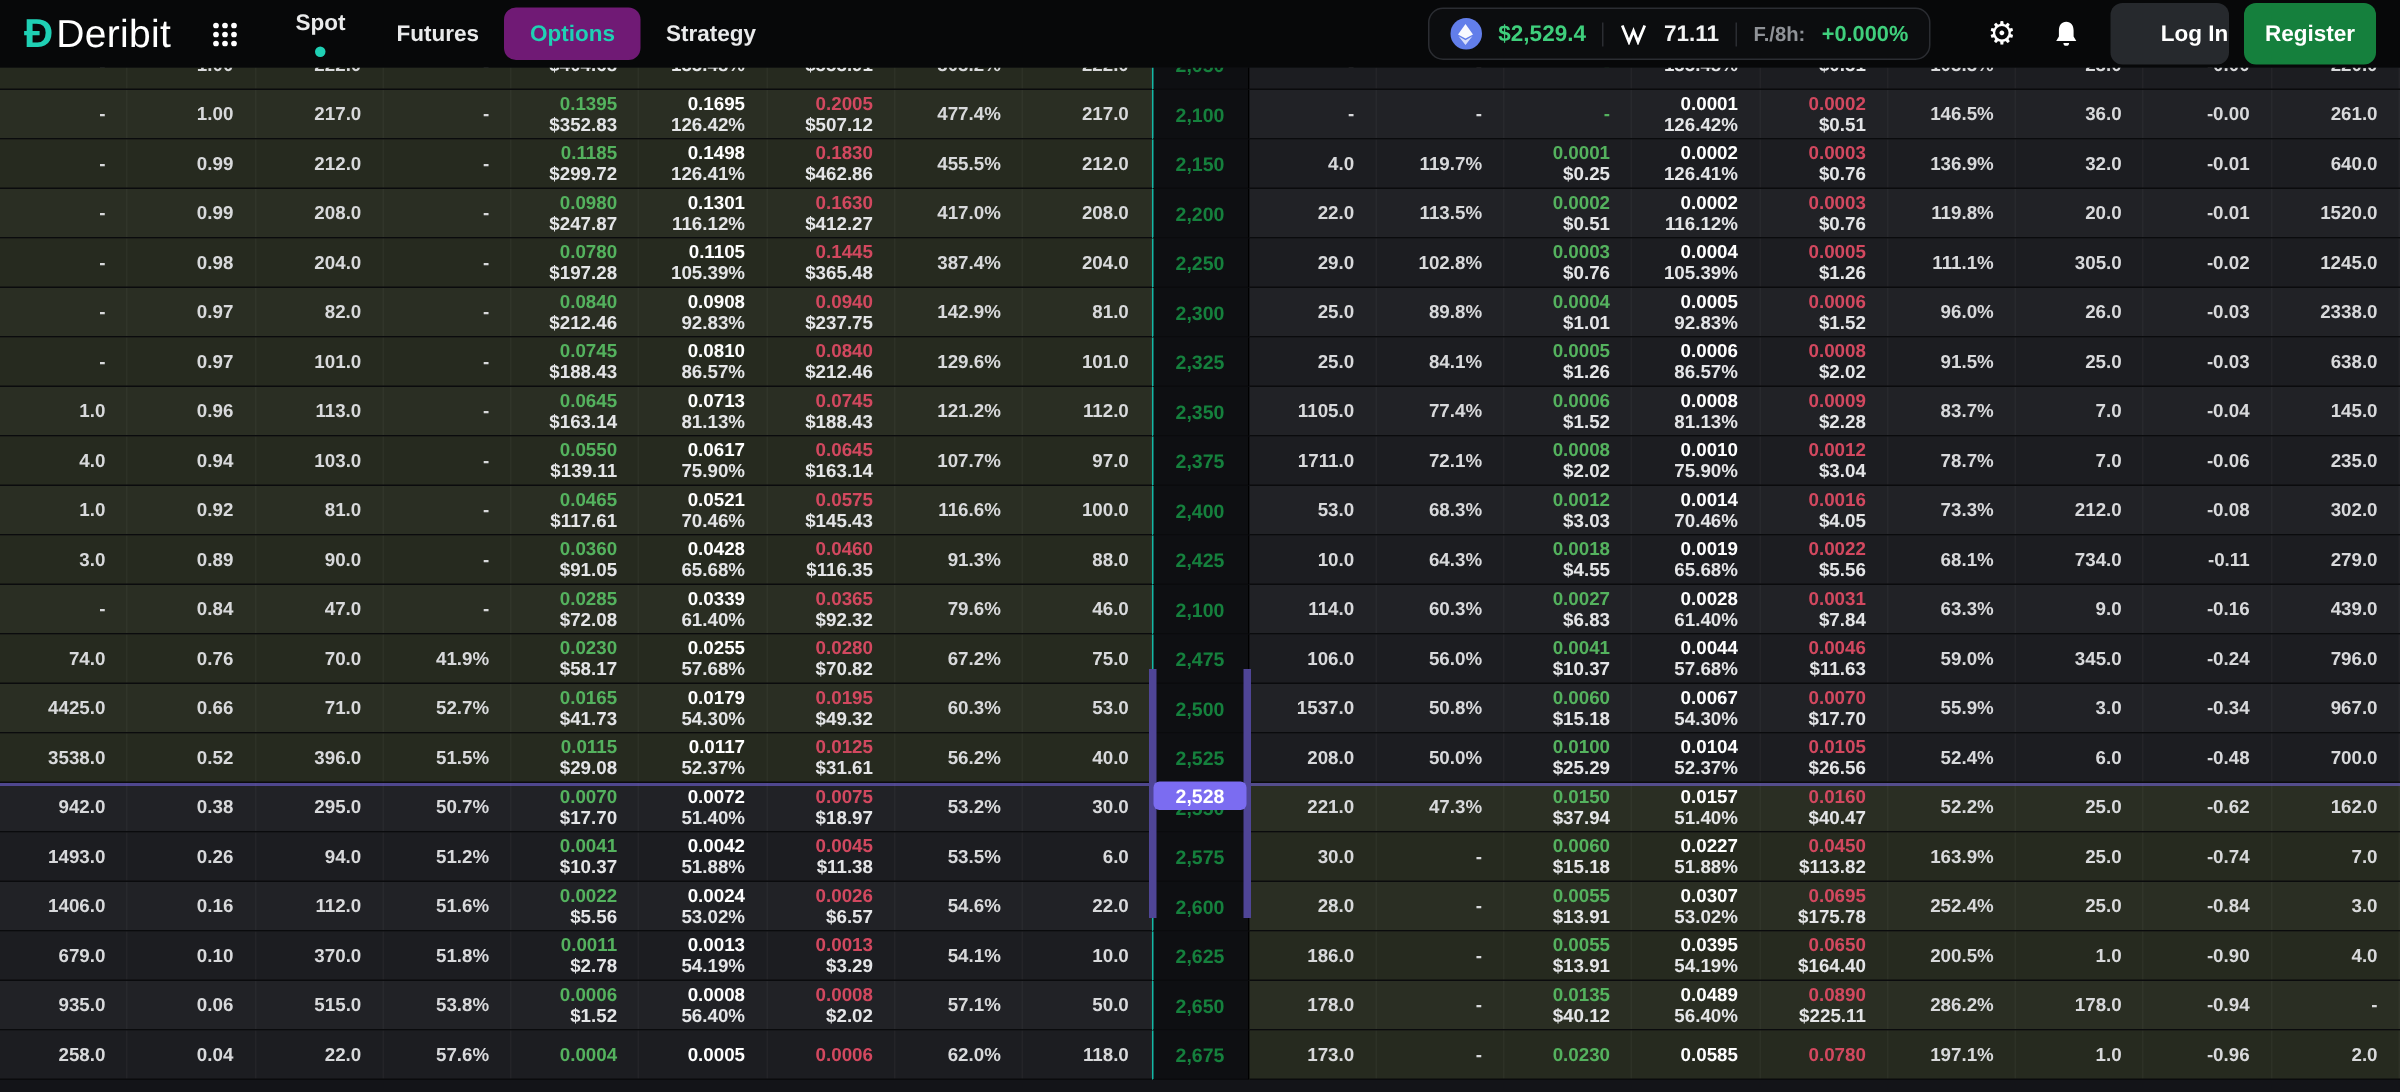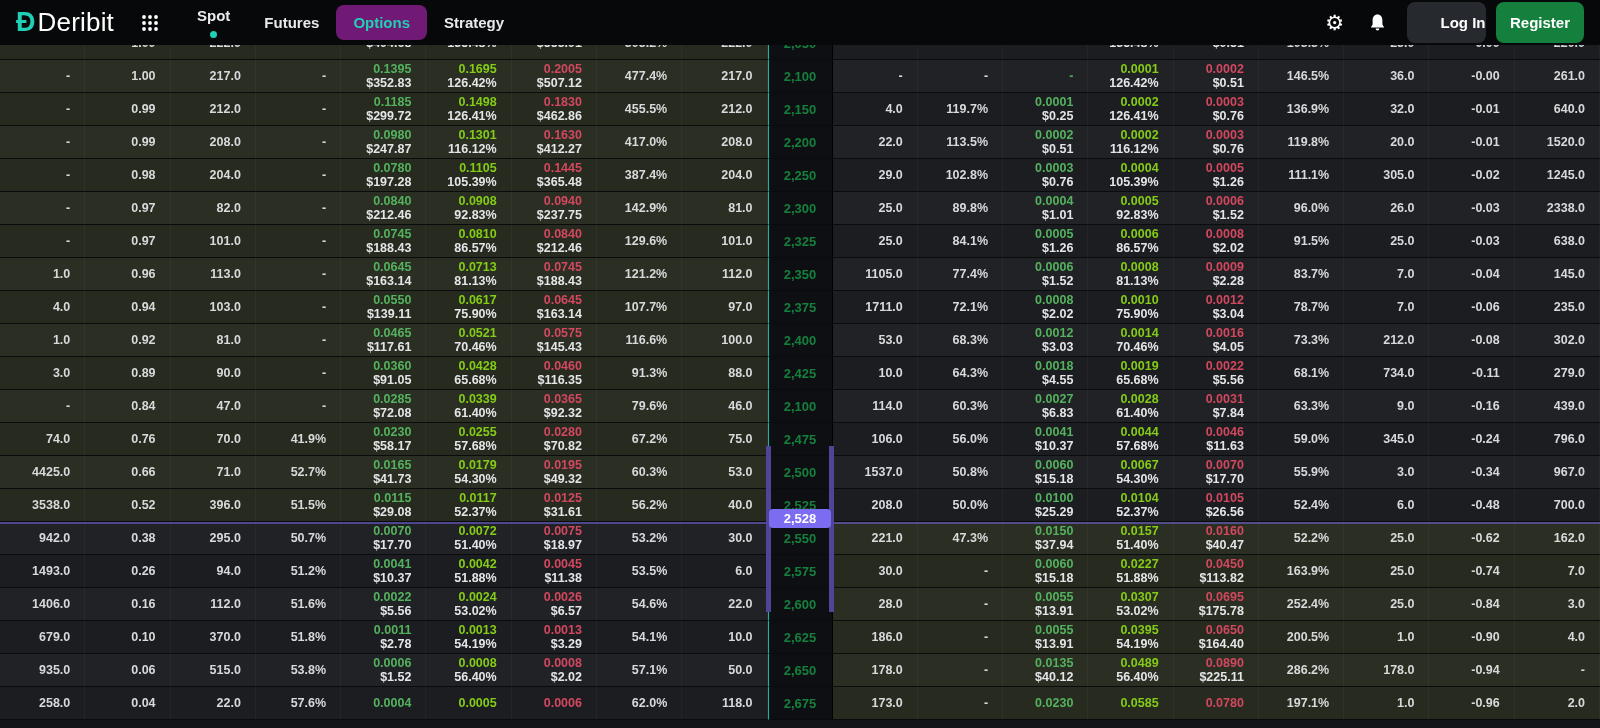--- a/index.html
+++ b/index.html
@@ -42,34 +42,34 @@
   .row.alt .sideblock { background:#212226; }
   .sideblock.itm { background:#262a1f; }
   .row.alt .sideblock.itm { background:#2a2e23; }
   .cell { flex:1 1 0; min-width:0; display:flex; align-items:center; justify-content:flex-end;
           padding-right:14px; font-size:12.5px; font-weight:600; color:#d8d9db;
           border-right:1px solid rgba(255,255,255,0.035); }
   .cell.dbl { flex-direction:column; align-items:flex-end; justify-content:center; }
   .cell.dbl span { line-height:14px; display:block; }
   .c-bid { color:#54b25e; }
   .c-ask { color:#d2485f; }
-  .c-mark { color:#84cc16; }
+  .c-mark { color:#ffffff; }
   .l2 { color:#e4e5e7; }
   .strike-cell { width:65px; flex:none; background:#0e0f12; border-bottom:1px solid #0a0b0d;
                  border-left:1px solid #14b8a6; border-right:1px solid #000;
                  display:flex; align-items:center; justify-content:center;
                  font-size:13px; font-weight:700; color:#15803d; }
 
   
   .price-line { position:absolute; left:0; right:0; top:477px; height:2px;
                 background:rgba(126,108,245,0.5); z-index:3; pointer-events:none; }
   .strike-bar { position:absolute; width:5px; top:401px; height:166px; background:#4f4596; z-index:4; }
   .strike-bar.left { left:766px; }
   .strike-bar.right { left:829px; }
-  .price-badge { position:absolute; left:769px; top:464px; width:62px; height:19px; background:#7b6cf1;
+  .price-badge { position:absolute; left:769px; top:476px; width:62px; height:19px; background:#7b6cf1;
                  border-radius:4px; display:flex; align-items:center; justify-content:center;
                  color:#fff; font-size:13px; font-weight:700; z-index:5; }
 </style>
 </head>
 <body>
 
 <div class="app">
 
   <div class="header">
     <div class="logo">
@@ -98,20 +98,39 @@
     <div class="nav-item">
       <span>Futures</span>
     </div>
     <div class="nav-item active">
       <span>Options</span>
     </div>
     <div class="nav-item">
       <span>Strategy</span>
     </div>
     <div class="spacer"></div>
+    <div class="ticker">
+      <span class="eth-badge">
+        <svg width="12" height="14" viewBox="0 0 12 14">
+          <path d="M6 0 L11 7 L6 9.6 L1 7 Z" fill="#ffffff" opacity="0.95"></path>
+          <path d="M6 10.8 L10.6 8.1 L6 14 L1.4 8.1 Z" fill="#ffffff" opacity="0.75"></path>
+        </svg>
+      </span>
+      <span class="t-price">$2,529.4</span>
+      <span class="sep"></span>
+      <span style="display:flex;">
+        <svg width="18" height="15" viewBox="0 0 18 15">
+          <path d="M1.5 2 L6 13 L9 5.5 L12 13 L16.5 2" fill="none" stroke="#ffffff" stroke-width="1.9"></path>
+        </svg>
+      </span>
+      <span class="t-dvol">71.11</span>
+      <span class="sep"></span>
+      <span class="t-flabel">F./8h:</span>
+      <span class="t-fval">+0.000%</span>
+    </div>
     <span class="hicon" style="color:#fff;font-size:21px;">⚙</span>
     <span class="hicon">
       <svg width="19" height="20" viewBox="0 0 19 20">
         <path d="M9.5 1.5 C6.3 1.5 4.6 4 4.6 7.4 L4.6 11.4 L2.8 14.4 L16.2 14.4 L14.4 11.4 L14.4 7.4 C14.4 4 12.7 1.5 9.5 1.5 Z" fill="#ffffff"></path>
         <path d="M7.6 15.6 a1.9 1.9 0 0 0 3.8 0 Z" fill="#ffffff"></path>
       </svg>
     </span>
     <div class="btn btn-login">Log In</div>
     <div class="btn btn-register">Register</div>
   </div>

